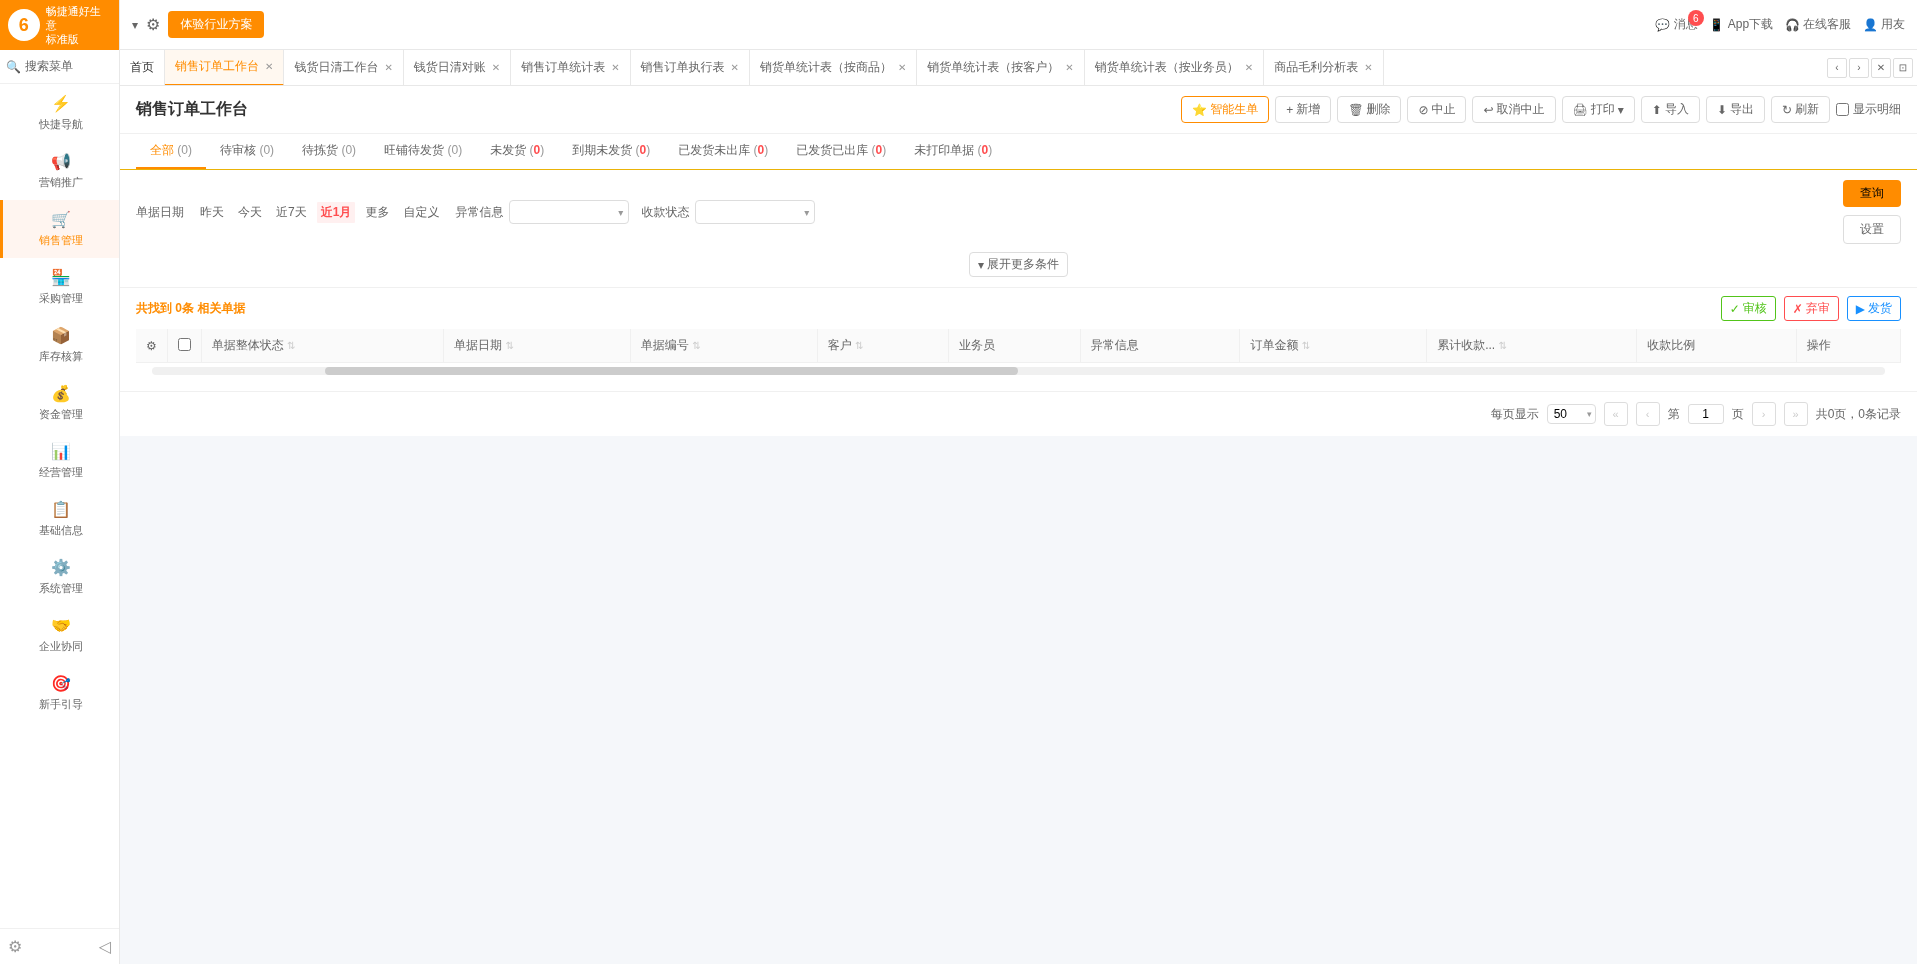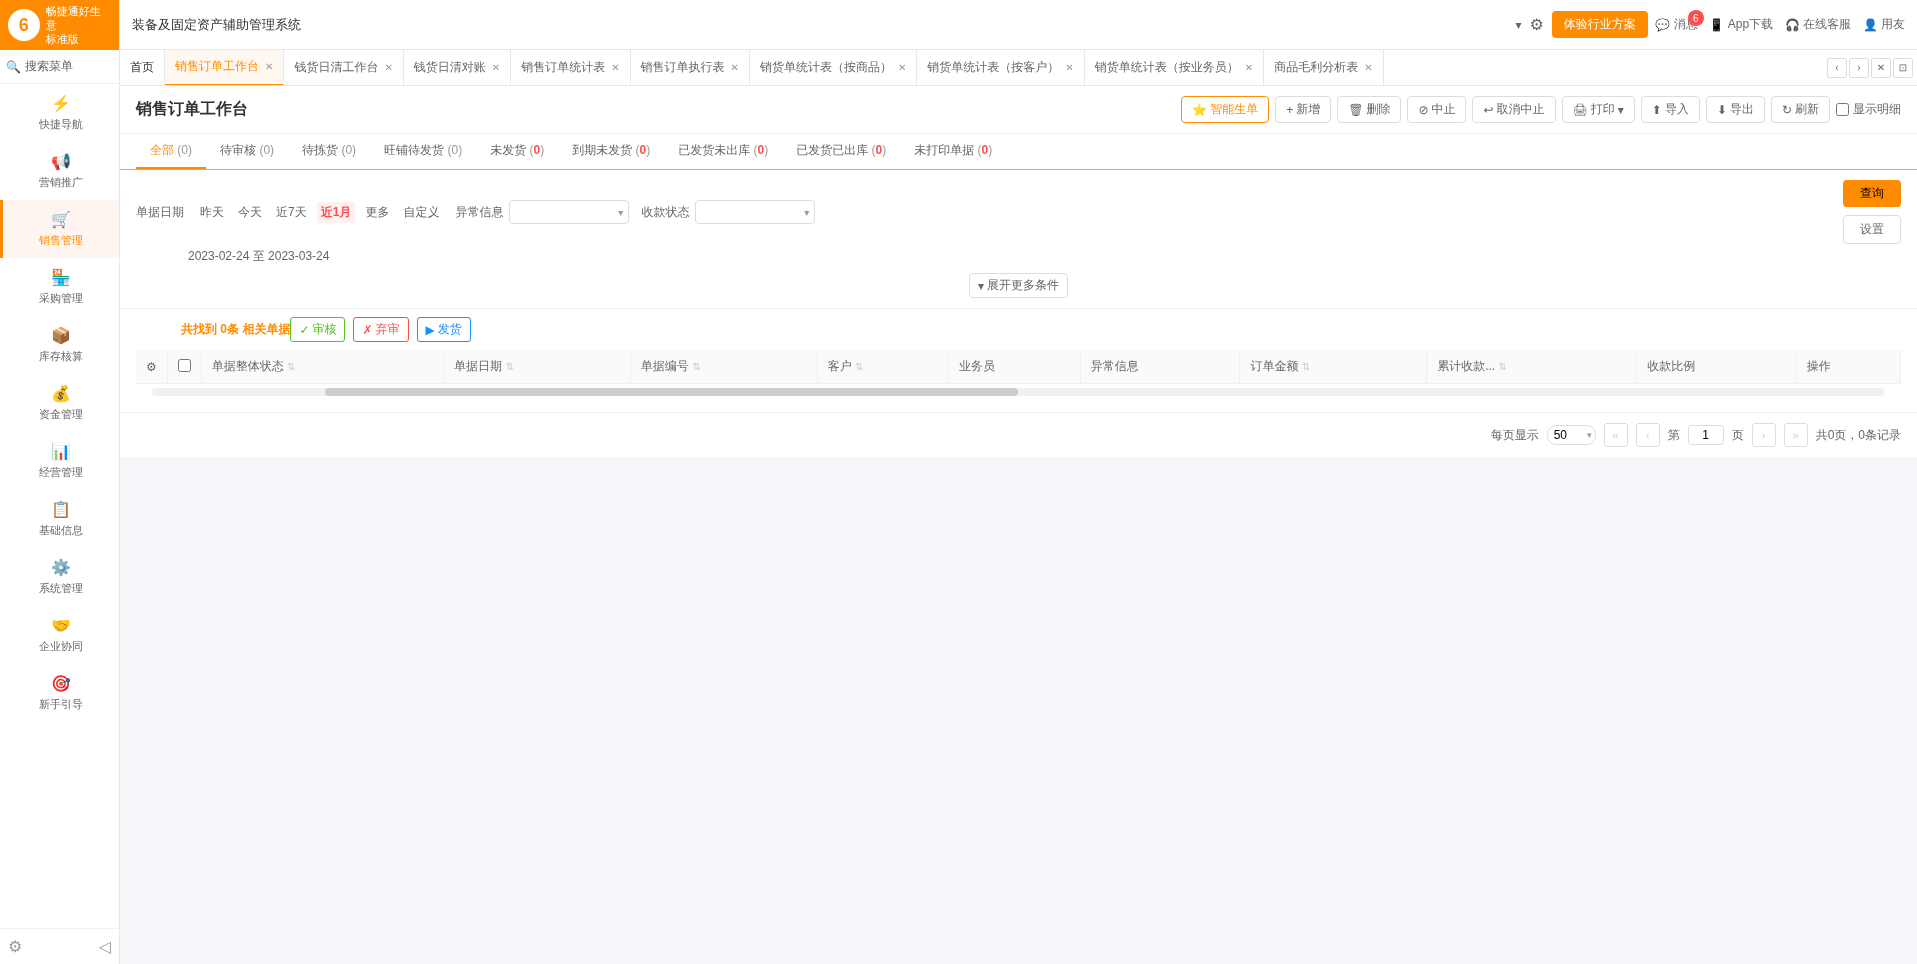--- a/index.html
+++ b/index.html
@@ -67,21 +67,21 @@
     .date-range { color: #333; font-size: 12px; }
     .filter-select { border: 1px solid #ddd; border-radius: 4px; padding: 4px 24px 4px 8px; font-size: 12px; color: #333; background: #fff; cursor: pointer; appearance: none; min-width: 120px; position: relative; }
     .filter-select-wrap { position: relative; display: inline-block; }
     .filter-select-wrap::after { content: '▾'; position: absolute; right: 6px; top: 50%; transform: translateY(-50%); color: #999; font-size: 10px; pointer-events: none; }
     .expand-btn { display: flex; align-items: center; gap: 3px; color: #666; cursor: pointer; font-size: 12px; padding: 3px 8px; border: 1px solid #ddd; border-radius: 4px; background: #fff; margin: 0 auto; }
     .query-btn { background: #ff8c00; color: #000000; border: none; border-radius: 4px; padding: 5px 16px; cursor: pointer; font-size: 12px; }
     .set-btn { background: #fff; color: #666; border: 1px solid #ddd; border-radius: 4px; padding: 5px 16px; cursor: pointer; font-size: 12px; margin-top: 4px; }
 
     
     .table-area { background: #fff; padding: 0 16px; }
-    .table-header-bar { display: flex; align-items: center; justify-content: flex-start; padding: 8px 0; margin-left: 45px; }
+    .table-header-bar { display: flex; align-items: center; justify-content: space-between; padding: 8px 0; }
     .record-count { font-size: 12px; color: #666; }
     .record-count span { color: #ff8c00; font-weight: bold; }
     .table-actions { display: flex; align-items: center; gap: 8px; }
     .tbl-action-btn { display: flex; align-items: center; gap: 3px; padding: 3px 8px; border: 1px solid #ddd; border-radius: 3px; cursor: pointer; color: #666; font-size: 12px; background: #fff; }
     .tbl-action-btn.audit { color: #52c41a; border-color: #52c41a; }
     .tbl-action-btn.reject { color: #ff4d4f; border-color: #ff4d4f; }
     .tbl-action-btn.ship { color: #1890ff; border-color: #1890ff; }
 
     table { width: 100%; border-collapse: collapse; font-size: 12px; }
     thead tr { background: #fafafa; }
@@ -90,21 +90,21 @@
     .th-checkbox { width: 30px; text-align: center; }
     .th-settings { width: 30px; text-align: center; cursor: pointer; }
 
     
     .empty-state { display: flex; flex-direction: column; align-items: center; justify-content: center; padding: 60px 0; }
     .empty-icon { width: 80px; height: 80px; margin-bottom: 12px; }
     .empty-text { color: #999; font-size: 13px; }
 
     
     .pagination-bar { display: flex; align-items: center; justify-content: flex-end; padding: 10px 16px; background: #fff; border-top: 1px solid #f0f0f0; gap: 8px; font-size: 12px; color: #666; margin-top: 12px; }
-    .page-size-select { border: 1px solid #ddd; border-radius: 9px; padding: 2px 20px 2px 6px; font-size: 12px; appearance: none; background: #fff; cursor: pointer; }
+    .page-size-select { border: 1px solid #ddd; border-radius: 4px; padding: 2px 20px 2px 6px; font-size: 12px; appearance: none; background: #fff; cursor: pointer; }
     .page-size-wrap { position: relative; display: inline-block; }
     .page-size-wrap::after { content: '▾'; position: absolute; right: 4px; top: 50%; transform: translateY(-50%); color: #999; font-size: 9px; pointer-events: none; }
     .page-btn { width: 24px; height: 24px; display: flex; align-items: center; justify-content: center; border: 1px solid #ddd; border-radius: 3px; cursor: pointer; color: #666; font-size: 11px; background: #fff; }
     .page-btn.disabled { color: #ccc; cursor: not-allowed; }
     .page-input { width: 36px; border: 1px solid #ddd; border-radius: 3px; padding: 2px 4px; text-align: center; font-size: 12px; }
 
     
     .scroll-track { height: 8px; background: #f0f0f0; border-radius: 4px; margin: 0 16px; position: relative; }
     .scroll-thumb { height: 8px; background: #ccc; border-radius: 4px; width: 40%; position: absolute; left: 10%; }
 
@@ -173,21 +173,20 @@
   </div>
   <div class="sidebar-footer">
     <span style="cursor:pointer;color:#999;font-size:16px;">⚙</span>
     <span style="cursor:pointer;color:#999;font-size:16px;">◁</span>
   </div>
 </div>
 
 <div class="main">
 
   <div class="top-header">
-    <span class="header-title">装备及固定资产辅助管理系统</span>
     <span class="chevron-icon">▾</span>
     <span class="settings-icon">⚙</span>
     <button class="header-btn-orange">体验行业方案</button>
     <div class="header-icons">
       <div class="header-icon-item">
         <span>💬</span>
         <span>消息</span>
         <span class="badge">6</span>
       </div>
       <div class="header-icon-item">
@@ -366,23 +365,20 @@
             <div class="filter-select-wrap">
               <select class="filter-select">
                 <option value=""></option>
               </select>
             </div>
           </div>
           <div class="filter-right-actions">
             <button class="query-btn">查询</button>
             <button class="set-btn">设置</button>
           </div>
-        </div>
-        <div class="filter-row" style="margin-top:4px;">
-          <span class="date-range" style="margin-left:52px;color:#666;font-size:12px;">2023-02-24 至 2023-03-24</span>
         </div>
         <div style="display:flex;justify-content:center;margin-top:8px;">
           <button class="expand-btn">
             <span>▾</span>
             <span>展开更多条件</span>
           </button>
         </div>
       </div>
 
       <div class="table-area">

